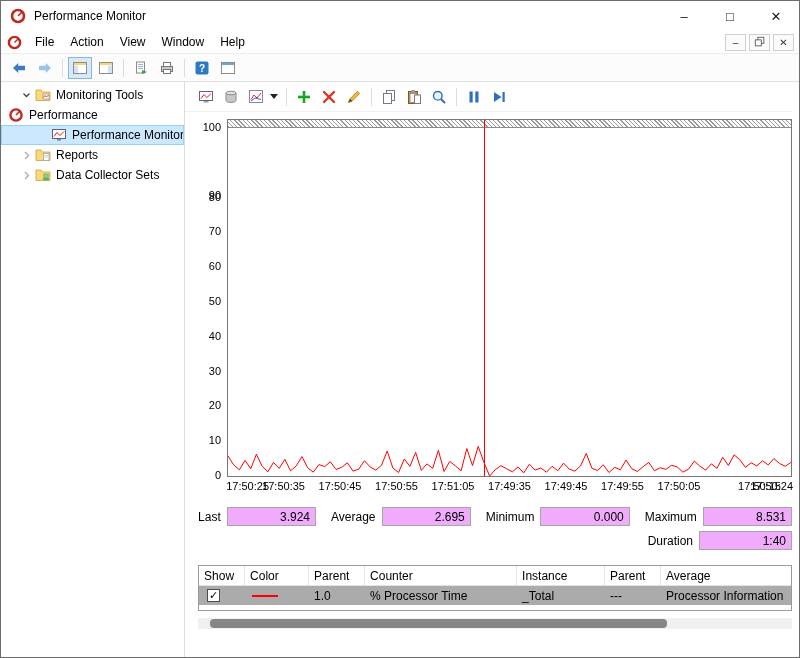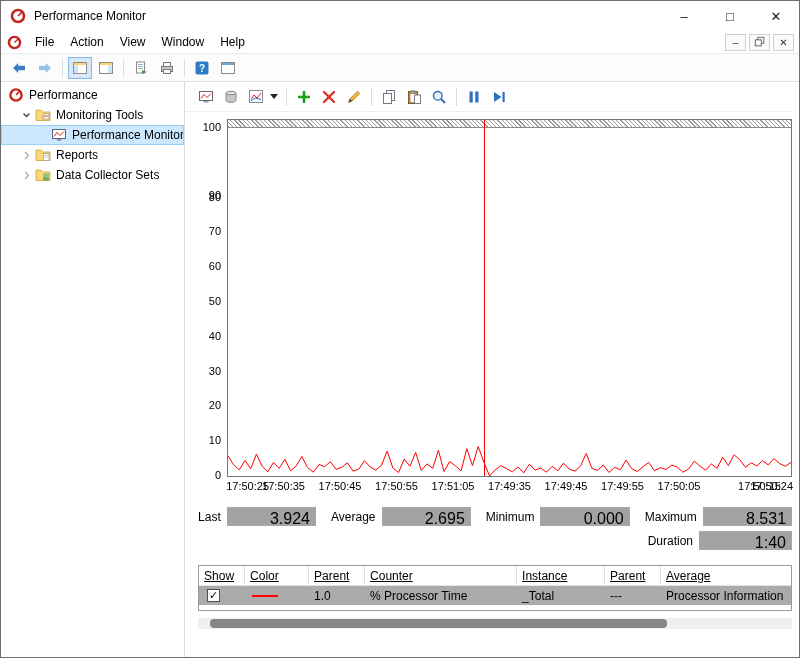--- a/index.html
+++ b/index.html
@@ -47,27 +47,27 @@
          background:repeating-linear-gradient(45deg,#9a9a9a 0,#9a9a9a 1px,#ffffff 1px,#ffffff 3px);}
   .plot svg{position:absolute;left:0;top:9px;width:100%;height:calc(100% - 9px);}
   .marker{position:absolute;top:0;bottom:0;width:1px;background:#ff0000;}
   .xlabels{margin-left:29px;position:relative;height:15px;font-size:11px;margin-top:3px;}
   .xlab{position:absolute;top:0;transform:translateX(-50%);white-space:nowrap;}
   
   .stats{margin:12px 0 0 13px;font-size:12px;}
   .stats-row{display:flex;align-items:center;margin-bottom:5px;}
   .stat-label{margin:0 6px 0 15px;}
   .stat-label.first{margin-left:0;}
-  .stat-box{flex:1;height:19px;border:1px solid #a6a6a6;background:#a3a3a3;text-align:right;padding:2px 5px 0 2px;font-size:16px;}
+  .stat-box{flex:1;height:19px;border:1px solid #a6a6a6;background:#f0abfc;text-align:right;padding:2px 5px 0 2px;font-size:12px;}
   .stats-row.duration{justify-content:flex-end;}
   .stat-box.dur{flex:0 0 93px;}
   
   .legend{margin:10px 0 0 13px;border:1px solid #9a9a9a;background:#fff;font-size:12px;}
   .legend-header{display:flex;height:20px;align-items:center;border-bottom:1px solid #e3e3e3;}
-  .legend-header>span{padding-left:5px;border-right:1px solid #e3e3e3;height:100%;display:flex;align-items:center;text-decoration:underline;}
+  .legend-header>span{padding-left:5px;border-right:1px solid #e3e3e3;height:100%;display:flex;align-items:center;}
   .legend-row{display:flex;height:19px;align-items:center;}
   .legend-row.selected{background:#ababab;}
   .legend-row>span{padding-left:5px;display:flex;align-items:center;height:100%;}
   .legend-pad{height:5px;}
   .c-show{flex:0 0 46px;}
   .c-color{flex:0 0 64px;}
   .c-scale{flex:0 0 56px;}
   .c-counter{flex:0 0 152px;}
   .c-instance{flex:0 0 88px;}
   .c-parent{flex:0 0 56px;}
@@ -174,43 +174,43 @@
       <svg width="16" height="16" viewBox="0 0 16 16">
           <rect x="1.5" y="2.5" width="13" height="11" fill="#fff" stroke="#8c8c8c"></rect>
           <rect x="2" y="3" width="12" height="2" fill="#6ea6d8"></rect>
         </svg>
     </span>
   </div>
 
   <div class="main">
 
     <div class="tree-pane">
-      <div class="tree-row root">
-        <span class="ticon">
-          <svg width="16" height="16" viewBox="0 0 16 16">
-              <circle cx="8" cy="8" r="5.6" fill="none" stroke="#c2271f" stroke-width="2.4"></circle>
-              <line x1="8" y1="8" x2="11.6" y2="4.4" stroke="#c2271f" stroke-width="1.5"></line>
-            </svg>
-        </span>
-        <span>Performance</span>
-      </div>
       <div class="tree-row lvl1">
         <span class="chev">
           <svg width="11" height="11" viewBox="0 0 11 11">
               <polyline points="2.5,3.5 5.5,6.5 8.5,3.5" fill="none" stroke="#404040" stroke-width="1.3"></polyline>
             </svg>
         </span>
         <span class="ticon">
           <svg width="16" height="16" viewBox="0 0 16 16">
               <path d="M1 3 H6 L7.5 5 H15 V13.5 H1 Z" fill="#fad978" stroke="#c9a33c" stroke-width="0.8"></path>
               <rect x="8" y="7" width="6" height="5" fill="#fff" stroke="#888" stroke-width="0.6"></rect>
               <polyline points="8.5,10.5 10,8.5 11.5,10 13.5,8" stroke="#d22" fill="none" stroke-width="0.9"></polyline>
             </svg>
         </span>
         <span>Monitoring Tools</span>
+      </div>
+      <div class="tree-row root">
+        <span class="ticon">
+          <svg width="16" height="16" viewBox="0 0 16 16">
+              <circle cx="8" cy="8" r="5.6" fill="none" stroke="#c2271f" stroke-width="2.4"></circle>
+              <line x1="8" y1="8" x2="11.6" y2="4.4" stroke="#c2271f" stroke-width="1.5"></line>
+            </svg>
+        </span>
+        <span>Performance</span>
       </div>
       <div class="tree-row lvl2 selected">
         <span class="ticon">
           <svg width="16" height="16" viewBox="0 0 16 16">
               <rect x="1.5" y="2.5" width="13" height="9" fill="#fffef4" stroke="#5d5d8f"></rect>
               <polyline points="3,9.5 6,5.5 9,8.5 13,4.5" stroke="#d22" fill="none" stroke-width="1"></polyline>
               <rect x="6" y="12" width="4" height="1.6" fill="#8a8a8a"></rect>
             </svg>
         </span>
         <span>Performance Monitor</span>

